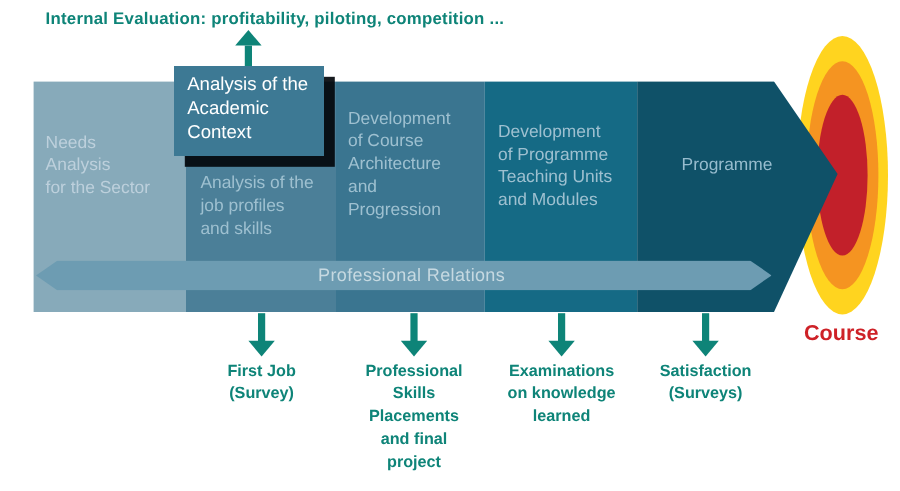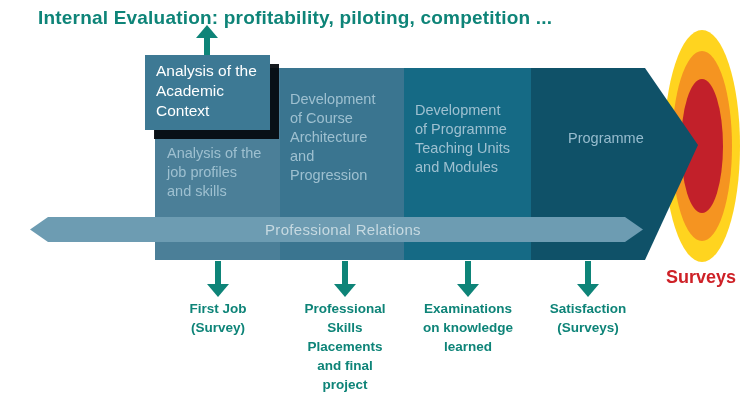--- a/index.html
+++ b/index.html
@@ -5,21 +5,21 @@
 <style>
   * { margin:0; padding:0; box-sizing:border-box; }
   body { background:#ffffff; font-family:"Liberation Sans", sans-serif; }
   .canvas {
     position:relative; width:750px; height:409px;
     background:#ffffff; overflow:hidden;
   }
   
   .top-note {
     position:absolute; left:38px; top:7px;
-    font-size:19px; font-weight:bold; color:#0E8478;
+    font-size:14px; font-weight:bold; color:#0E8478;
     letter-spacing:.2px; white-space:nowrap;
   }
   
   .seg { position:absolute; top:68px; height:192px; }
   .seg1 { left:28px;  width:127px; background:#87AABA; }
   .seg2 { left:155px; width:125px; background:#4B7F98; }
   .seg3 { left:280px; width:124px; background:#3A7590; }
   .seg4 { left:404px; width:127px; background:#156A85; }
   .seg5 { left:531px; width:114px; background:#0F5168; }
   .seg-label {
@@ -90,20 +90,25 @@
 </head>
 <body>
 
 <div class="canvas">
 
   <div class="top-note">Internal Evaluation: profitability, piloting, competition ...</div>
 
   <div class="arrow-head-up up-head"></div>
   <div class="arrow-stem up-stem"></div>
 
+  <div class="seg seg1">
+    <div class="seg-label">Needs
+Analysis
+for the Sector</div>
+  </div>
   <div class="seg seg2">
     <div class="seg-label">Analysis of the
 job profiles
 and skills</div>
   </div>
   <div class="seg seg3">
     <div class="seg-label">Development
 of Course
 Architecture
 and
@@ -150,15 +155,15 @@
 Skills
 Placements
 and final
 project</div>
   <div class="outcome-label o3">Examinations
 on knowledge
 learned</div>
   <div class="outcome-label o4">Satisfaction
 (Surveys)</div>
 
-  <div class="impacts-label">Surveys</div>
+  <div class="impacts-label">Course</div>
 
 </div>
 
 </body></html>

